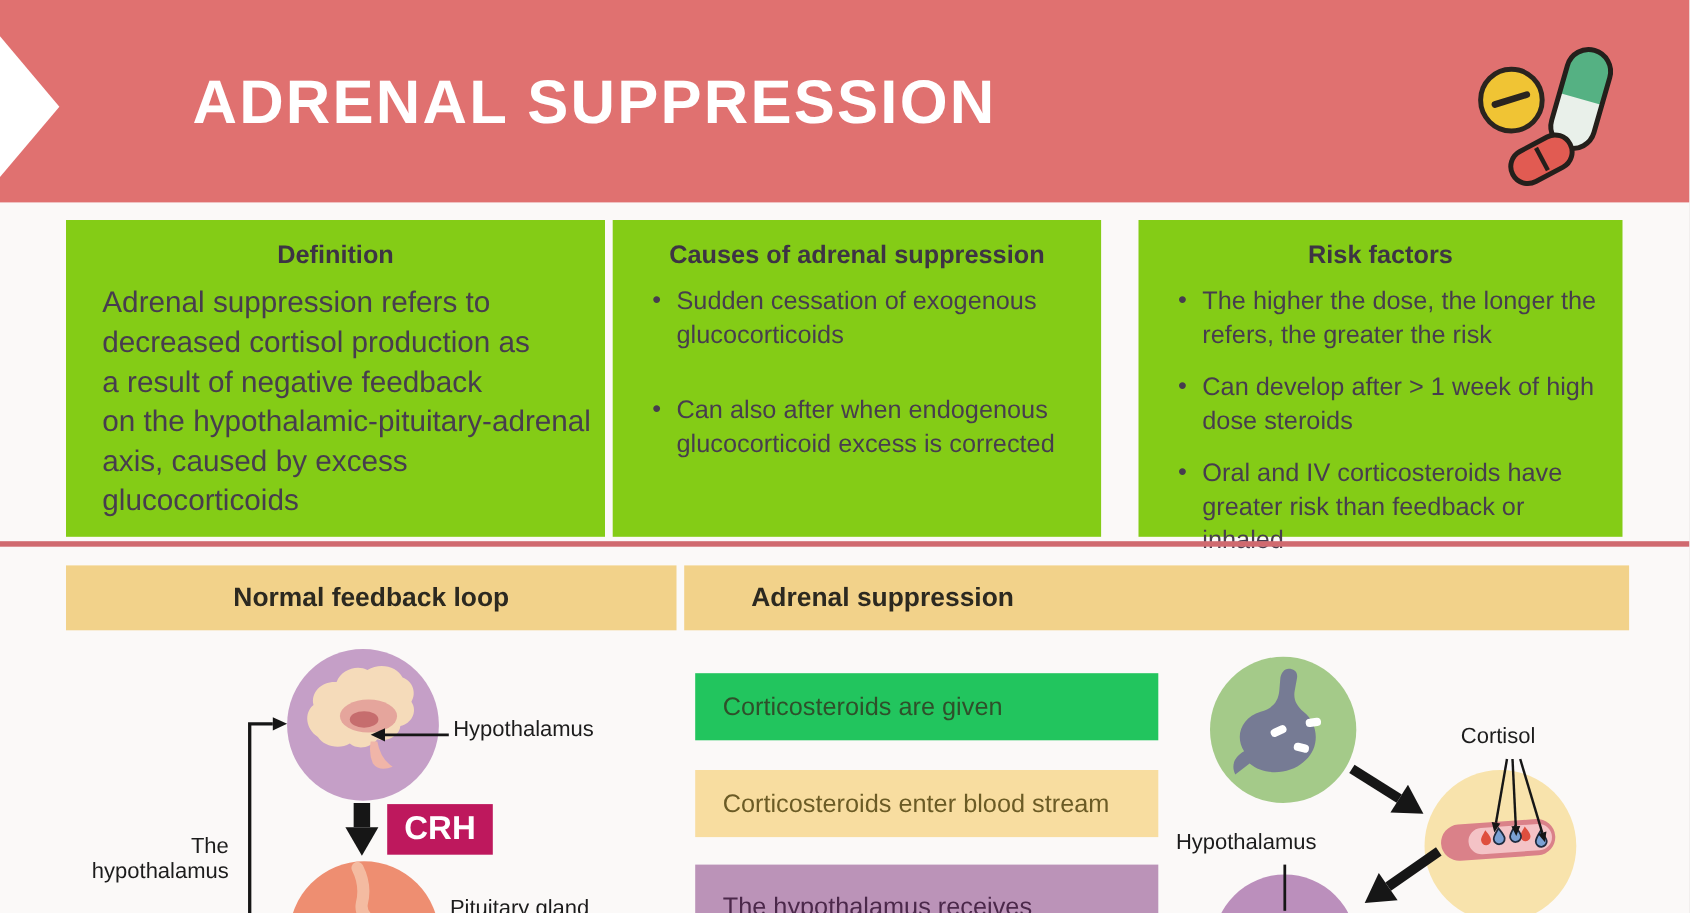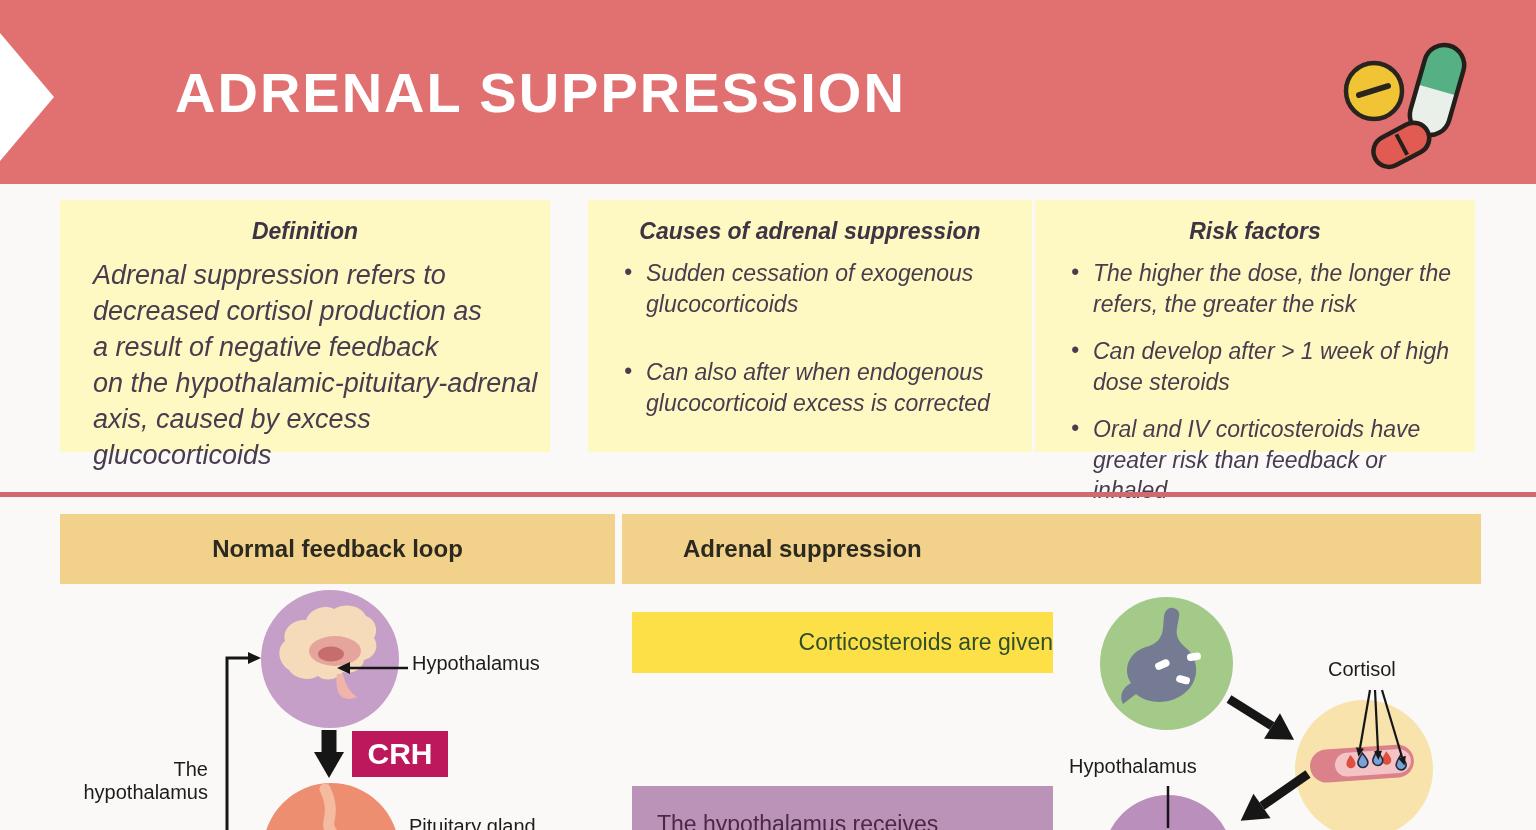--- a/index.html
+++ b/index.html
@@ -13,35 +13,35 @@
   .banner-chevron {
     position:absolute; left:0; top:33px; width:0; height:0;
     border-top:64px solid transparent; border-bottom:64px solid transparent; border-left:54px solid #ffffff;
   }
   .banner-title {
     position:absolute; left:175px; top:60px; font-size:56px; font-weight:bold;
     color:#ffffff; letter-spacing:2px; white-space:nowrap;
   }
   .pills { position:absolute; left:1336px; top:28px; width:142px; height:148px; }
   
-  .info-box { position:absolute; top:200px; height:252px; background:#fef9c3; color:#473d4e;font-style:italic; }
+  .info-box { position:absolute; top:200px; height:288px; background:#84cc16; color:#473d4e; }
   #def-box    { left:60px;   width:490px; }
-  #causes-box { left:588px;  width:444px; }
+  #causes-box { left:557px;  width:444px; }
   #risk-box   { left:1035px; width:440px; }
   .info-title { margin-top:18px; text-align:center; font-weight:bold; font-size:23px; color:#3d3444; }
   .info-body  { margin:13px 10px 0 33px; font-size:27px; line-height:1.33; white-space:pre-line; }
   .info-bullets { margin-top:13px; padding:0 12px 0 30px; list-style:none; font-size:23px; line-height:1.33; }
   .info-bullets li { position:relative; padding-left:28px; }
   .info-bullets li::before { content:"\2022"; position:absolute; left:6px; top:-1px; }
   #causes-box .info-bullets li { margin-bottom:38px; }
   #risk-box   .info-bullets li { margin-bottom:17px; }
   
   .divider { position:absolute; left:0; top:492px; width:1536px; height:5px; background:#d06a6f; }
   .section-header {
-    position:absolute; top:514px; height:70px; background:#f2d28a;
+    position:absolute; top:514px; height:59px; background:#f2d28a;
     display:flex; align-items:center; font-size:24px; font-weight:bold; color:#2c2920;
   }
   #sec-left  { left:60px;  width:555px; justify-content:center; }
   #sec-right { left:622px; width:859px; padding-left:61px; }
   
   .circle { position:absolute; border-radius:50%; z-index:1; }
   #brain-circle   { left:261px;  top:590px; width:138px; height:138px; background:#c59fc7; }
   #pit-circle     { left:263px;  top:783px; width:136px; height:136px; background:#ee8e71; }
   #stomach-circle { left:1100px; top:597px; width:133px; height:133px; background:#a4ca89; }
   #vessel-circle  { left:1295px; top:700px; width:138px; height:138px; background:#f8e3ac; }
@@ -56,21 +56,21 @@
   #cortisol-label   { left:1328px; top:658px; }
   #crh-box {
     position:absolute; left:352px; top:731px; width:96px; height:46px; background:#be185d;
     color:#ffffff; font-size:30px; font-weight:600; display:flex; align-items:center; justify-content:center; z-index:3;
   }
   
   .flow-step {
     position:absolute; left:632px; width:421px; height:61px; font-size:23px;
     display:flex; align-items:center; padding-left:25px; z-index:1;
   }
-  #step1 { top:612px; background:#fde047; color:#2f4f2a;justify-content:flex-end; }
+  #step1 { top:612px; background:#22c55e; color:#2f4f2a; }
   #step2 { top:700px; background:#f8dda0; color:#6b5b25; }
   #step3 { top:786px; height:70px; background:#bb93b8; color:#4b284a; align-items:flex-start; padding-top:25px; }
   
   .overlay { position:absolute; left:0; top:0; width:1536px; height:830px; z-index:2; pointer-events:none; }
 </style>
 </head>
 <body>
 
 <div class="stage">
 
@@ -146,20 +146,23 @@
   </div>
 
   <div class="diagram-label" id="hypo-label-left">Hypothalamus</div>
   <div id="crh-box">CRH</div>
   <div class="diagram-label" id="side-note">The
 hypothalamus</div>
   <div class="diagram-label" id="pituitary-label">Pituitary gland</div>
 
   <div class="flow-step" id="step1">
     <span>Corticosteroids are given</span>
+  </div>
+  <div class="flow-step" id="step2">
+    <span>Corticosteroids enter blood stream</span>
   </div>
   <div class="flow-step" id="step3">
     <span>The hypothalamus receives</span>
   </div>
 
   <div class="circle" id="stomach-circle">
     <svg viewBox="0 0 133 133">
       <path d="M73,11 c5,1 7,4 6,9 l-2,11 c-1.5,8 2,14 8,19 c14,11 15,32 2,44 c-13,13 -37,15 -51,3 l-13,10 c-4,-8 -1,-16 8,-21 c-9,-14 -2,-31 15,-36 c11,-3 16,-9 17,-19 l1,-12 c1,-5 4,-9 9,-8 z" fill="#767b94"></path>
       <rect x="55" y="64" width="15" height="7.5" rx="3.7" fill="#ffffff" transform="rotate(-24 62 68)"></rect>
       <rect x="76" y="79" width="14" height="7.5" rx="3.7" fill="#ffffff" transform="rotate(14 83 83)"></rect>

